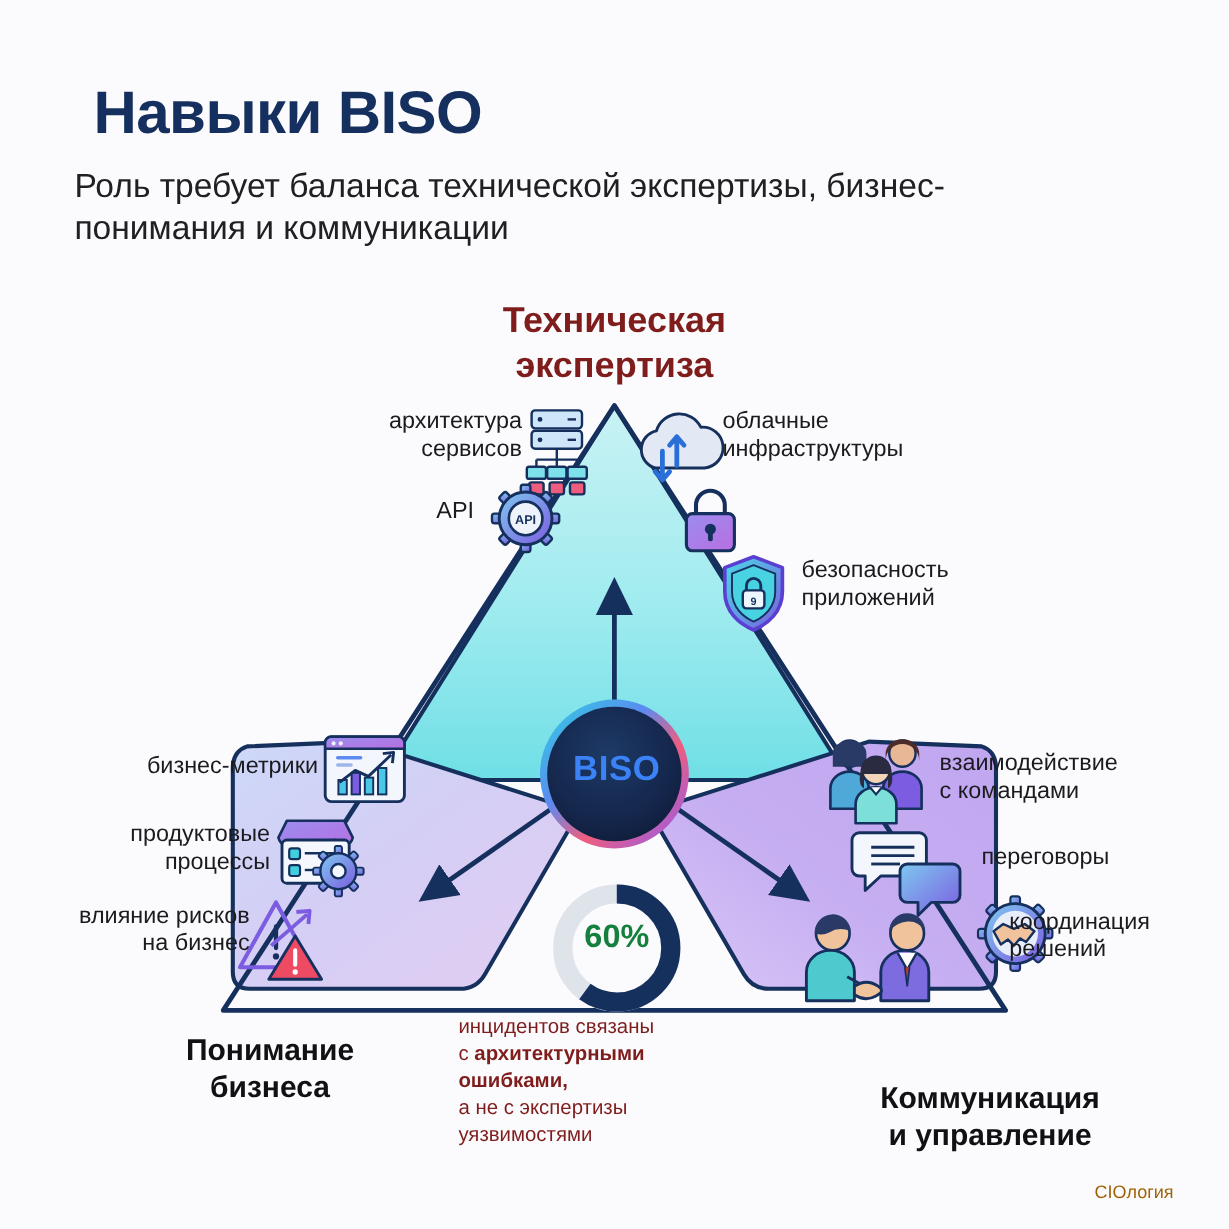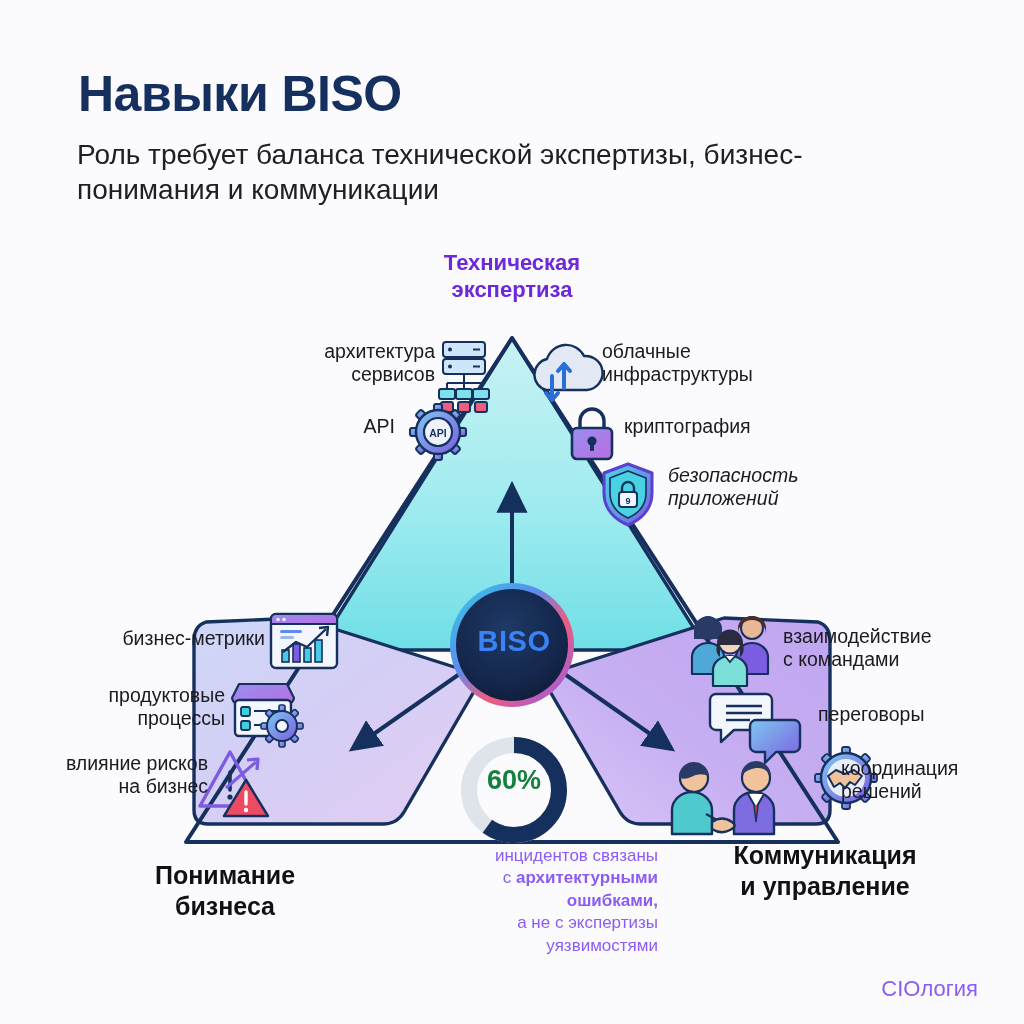--- a/index.html
+++ b/index.html
@@ -31,21 +31,21 @@
   }
   .title {
     font-size: 50px;
     font-weight: bold;
     color: #15305e;
     letter-spacing: -0.5px;
     line-height: 1.05;
     margin: 16px;
   }
   .subtitle {
-    margin: 12px 0 0 15px;
+    margin: 12px 0 0 0;
     font-size: 28px;
     font-weight: 400;
     color: #202024;
     line-height: 1.28;
     max-width: 760px;
   }
 
   
   .stage {
     position: absolute;
@@ -66,23 +66,23 @@
     white-space: pre-line;
   }
   .lbl.r { text-align: right; }
   .lbl.l { text-align: left; }
 
   .apex-title {
     position: absolute;
     left: 0; right: 0;
     top: 250px;
     text-align: center;
-    font-size: 22px;
+    font-size: 30px;
     font-weight: bold;
-    color: #6d28d9;
+    color: #7f1d1d;
     line-height: 1.22;
     white-space: pre-line;
   }
   .corner-title {
     position: absolute;
     font-size: 25px;
     font-weight: bold;
     color: #111114;
     line-height: 1.22;
     text-align: center;
@@ -110,33 +110,33 @@
     font-size: 27px;
     font-weight: bold;
     color: #15803d;
   }
 
   .stat-caption {
     position: absolute;
     left: 382px;
     top: 845px;
     width: 276px;
-    text-align: right;
+    text-align: left;
     font-size: 17px;
-    color: #8b5cf6;
+    color: #7f1d1d;
     line-height: 1.32;
   }
   .stat-caption b { font-weight: bold; }
 
   .watermark {
     position: absolute;
     right: 46px;
     bottom: 22px;
-    font-size: 22px;
-    color: #8b5cf6;
+    font-size: 15px;
+    color: #a16207;
   }
 </style>
 </head>
 <body>
 
 <div id="root">
 
   <div class="header">
     <h1 class="title">Навыки BISO</h1>
     <p class="subtitle">Роль требует баланса технической экспертизы, бизнес-понимания и коммуникации</p>
@@ -427,30 +427,29 @@
       </g>
     </svg>
   </div>
 
   <div class="apex-title">Техническая
 экспертиза</div>
 
   <div class="corner-title" style="left:60px; top:860px; width:330px;">Понимание
 бизнеса</div>
 
-  <div class="corner-title" style="left:655px; top:840px; width:340px;">Коммуникация
+  <div class="corner-title" style="left:655px; top:900px; width:340px;">Коммуникация
 и управление</div>
 
   <div class="lbl l" style="left:602px; top:340px; width:300px;">облачные
 инфраструктуры</div>
   <div class="lbl r" style="left:160px; top:340px; width:275px;">архитектура
 сервисов</div>
   <div class="lbl r" style="left:220px; top:415px; width:175px;">API</div>
-  <div class="lbl l" style="left:624px; top:415px; width:270px;">криптография</div>
-  <div class="lbl l" style="left:668px; top:464px; width:275px;font-style:italic;">безопасность
+  <div class="lbl l" style="left:668px; top:464px; width:275px;">безопасность
 приложений</div>
 
   <div class="lbl r" style="left:20px; top:627px; width:245px;">бизнес-метрики</div>
   <div class="lbl r" style="left:20px; top:684px; width:205px;">продуктовые
 процессы</div>
   <div class="lbl r" style="left:12px; top:752px; width:196px;">влияние рисков
 на бизнес</div>
 
   <div class="lbl l" style="left:783px; top:625px; width:240px;">взаимодействие
 с командами</div>

